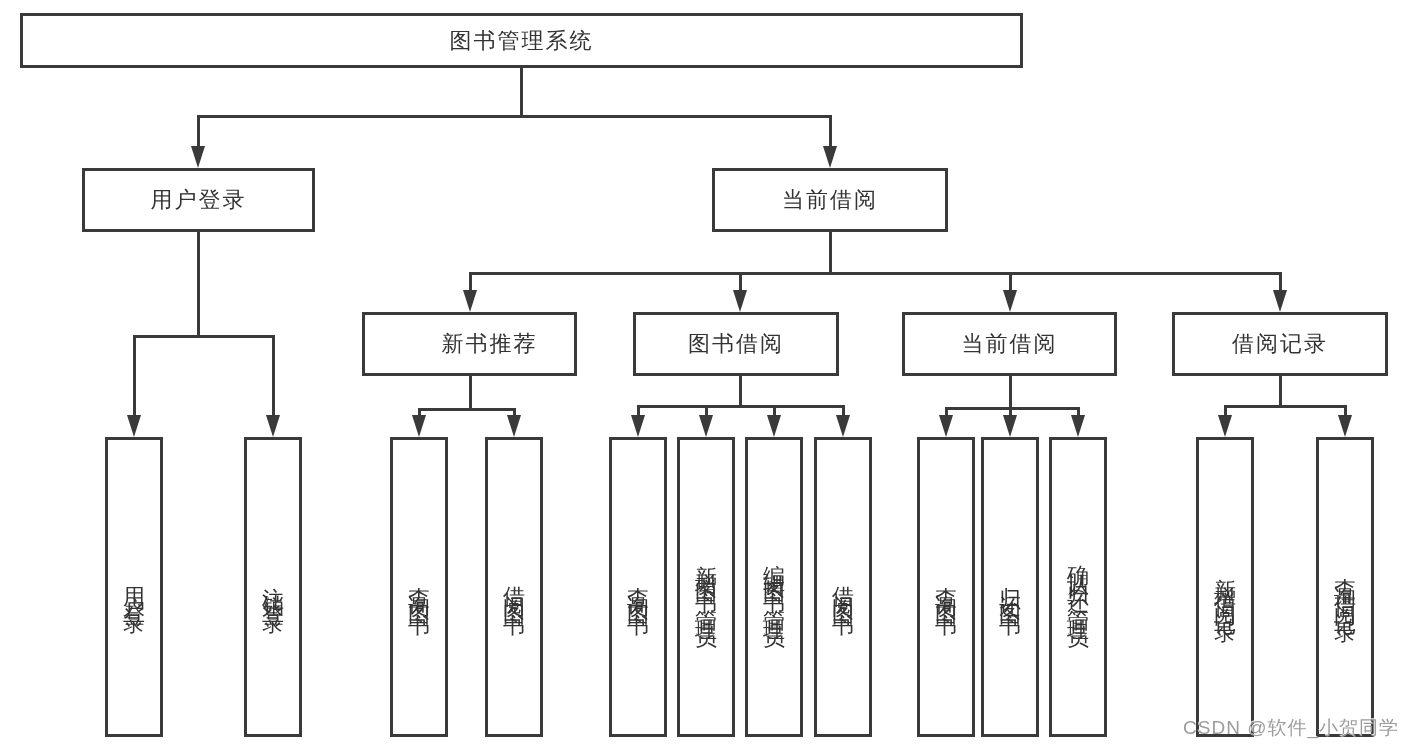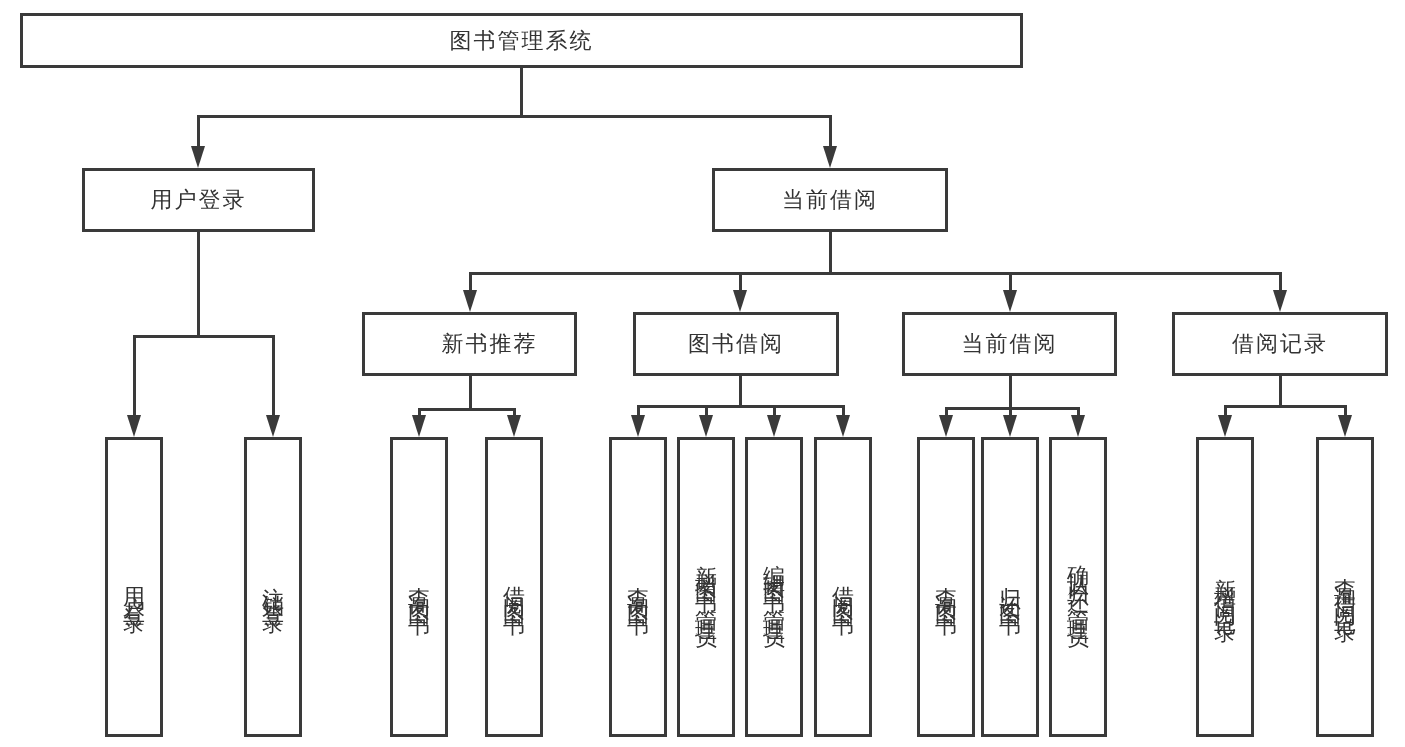--- a/index.html
+++ b/index.html
@@ -155,14 +155,15 @@
     <span>确认归还（管理员）</span>
   </div>
 
   <div class="box vbox" style="left:1196px;top:437px;width:58px;height:300px;">
     <span>新增借阅记录</span>
   </div>
   <div class="box vbox" style="left:1316px;top:437px;width:58px;height:300px;">
     <span>查询借阅记录</span>
   </div>
 
+  <div class="watermark">CSDN @软件_小贺同学</div>
 
 </div>
 
 </body></html>

